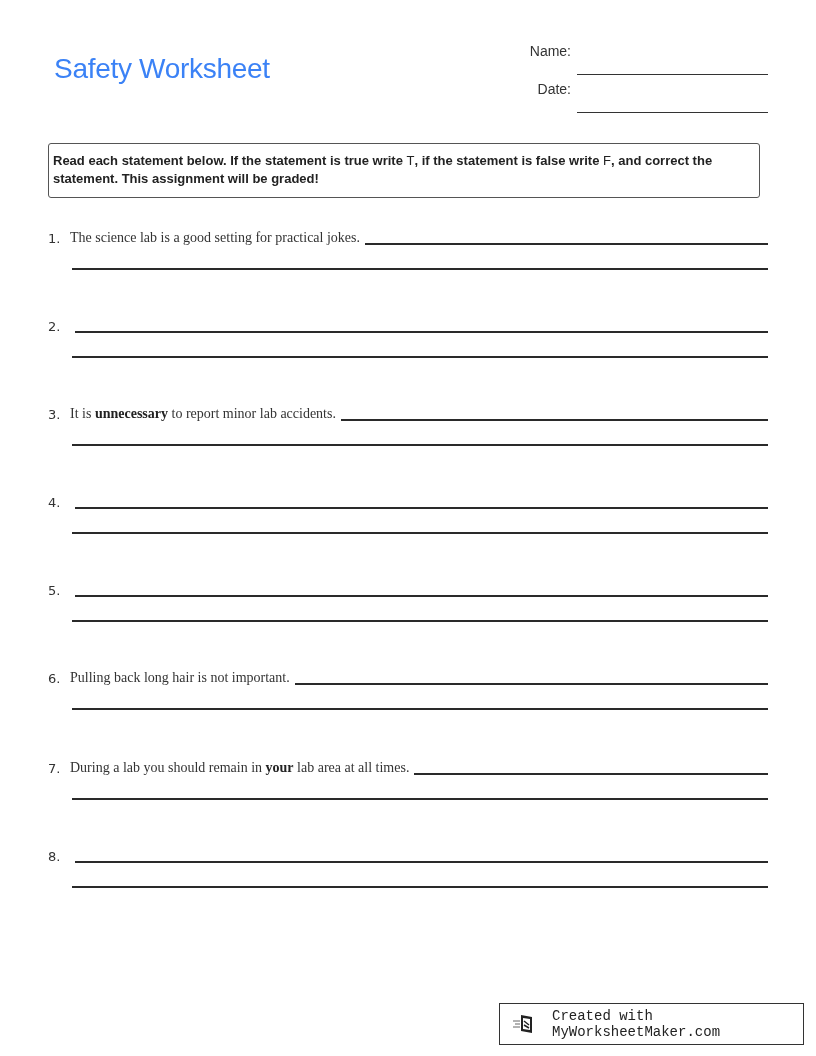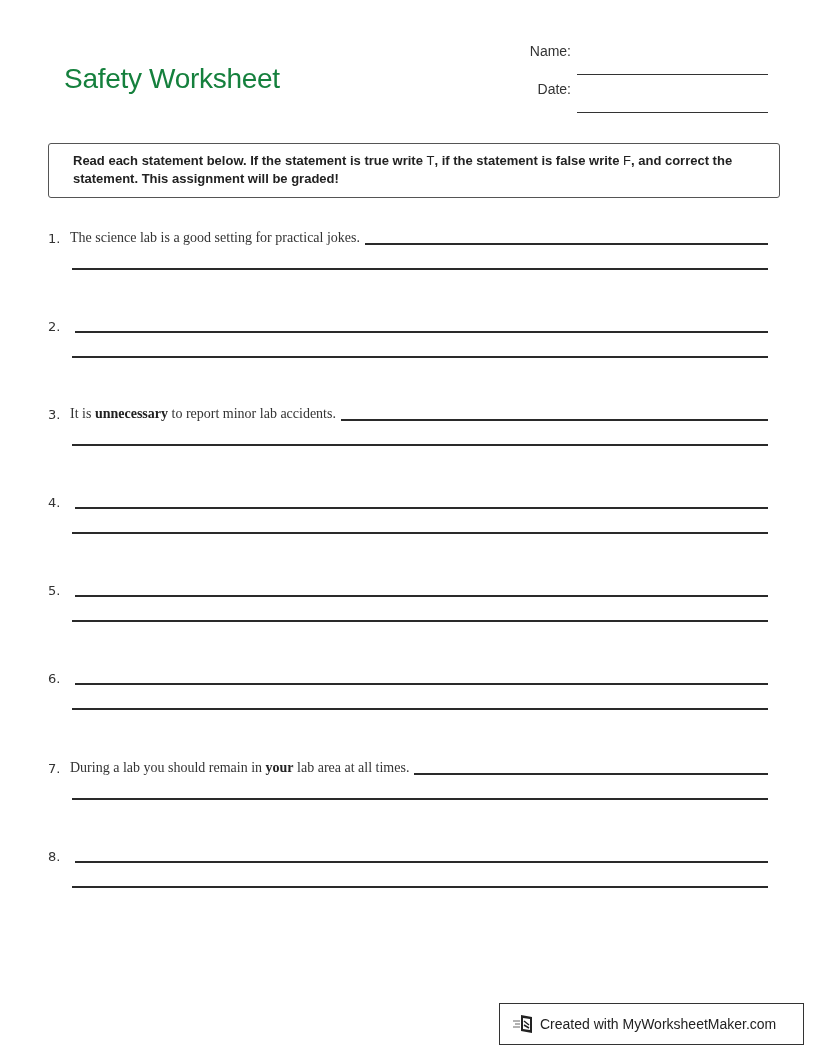--- a/index.html
+++ b/index.html
@@ -1,39 +1,39 @@
 <!DOCTYPE html>
 <html><head>
 <meta charset="utf-8">
 <style>
   html, body { margin: 0; padding: 0; background: #ffffff; }
   body { width: 816px; height: 1056px; position: relative; overflow: hidden;
          font-family: "DejaVu Sans", "Liberation Sans", sans-serif; color: #333; }
   .title { position: absolute; left: 48px; top: 47px; font-size: 28px; font-weight: normal;
-           color: #15803d; letter-spacing: -0.3px; margin: 16px; font-family: "Liberation Sans", sans-serif; }
+           color: #3b82f6; letter-spacing: -0.3px; margin: 6px; font-family: "Liberation Sans", sans-serif; }
   .hdr-field { position: absolute; left: 500px; width: 268px; height: 30px; }
   .hdr-label { position: absolute; right: 197px; bottom: 16px; font-size: 14px; color: #333;
                font-family: "Liberation Sans", sans-serif; }
   .hdr-line { position: absolute; left: 77px; right: 0; bottom: 0; border-bottom: 1.5px solid #333; }
   .instr { position: absolute; left: 48px; top: 143px; width: 694px; height: 40px;
-           border: 1px solid #555; border-radius: 3px; padding: 8px 12px 5px 24px;
+           border: 1px solid #555; border-radius: 3px; padding: 8px 12px 5px 4px;
            font-size: 13px; font-weight: bold; color: #222; line-height: 18px;
            font-family: "Liberation Sans", sans-serif; }
   .instr .tf { font-weight: normal; }
   .q { position: absolute; left: 48px; width: 720px; height: 60px; }
   .q-row { position: absolute; left: 0; right: 0; top: 0; height: 20px; display: flex; align-items: flex-end; }
   .q-num { width: 22px; font-size: 13px; color: #333; font-family: "DejaVu Sans", sans-serif; }
   .q-text { font-size: 14px; color: #333; white-space: nowrap; font-family: Liberation Serif, serif; }
   .q-text b { color: #222; text-align: right; }
   .q-answer { flex: 1; margin-left: 5px; border-bottom: 2px solid #2a2a2a; height: 0; margin-bottom: 1px; }
   .q-correction { position: absolute; left: 24px; right: 0; top: 42px; border-bottom: 2px solid #2a2a2a; }
   .footer { position: absolute; left: 499px; top: 1003px; width: 305px; height: 42px;
             border: 1px solid #333; box-sizing: border-box; display: flex; align-items: center; }
   .footer-icon { margin-left: 12px; width: 24px; height: 22px; }
-  .footer-text { margin-left: 4px; font-size: 14px; color: #222; font-family: Liberation Sans, sans-serif; }
+  .footer-text { margin-left: 16px; font-size: 14px; color: #222; font-family: Liberation Mono, monospace; }
 </style>
 </head>
 <body>
 
 <h1 class="title">Safety Worksheet</h1>
 
 <div class="hdr-field" style="top:45px;">
   <span class="hdr-label">Name:</span>
   <div class="hdr-line"></div>
 </div>
@@ -84,20 +84,21 @@
   <div class="q-row">
     <span class="q-num">5.</span>
     <div class="q-answer"></div>
   </div>
   <div class="q-correction"></div>
 </div>
 
 <div class="q" style="top:666px;">
   <div class="q-row">
     <span class="q-num">6.</span>
+    <span class="q-text"><span>Pulling back long hair is not important.</span><b></b><span></span></span>
     <div class="q-answer"></div>
   </div>
   <div class="q-correction"></div>
 </div>
 
 <div class="q" style="top:756px;">
   <div class="q-row">
     <span class="q-num">7.</span>
     <span class="q-text"><span>During a lab you should remain in </span><b>your</b><span> lab area at all times.</span></span>
     <div class="q-answer"></div>

